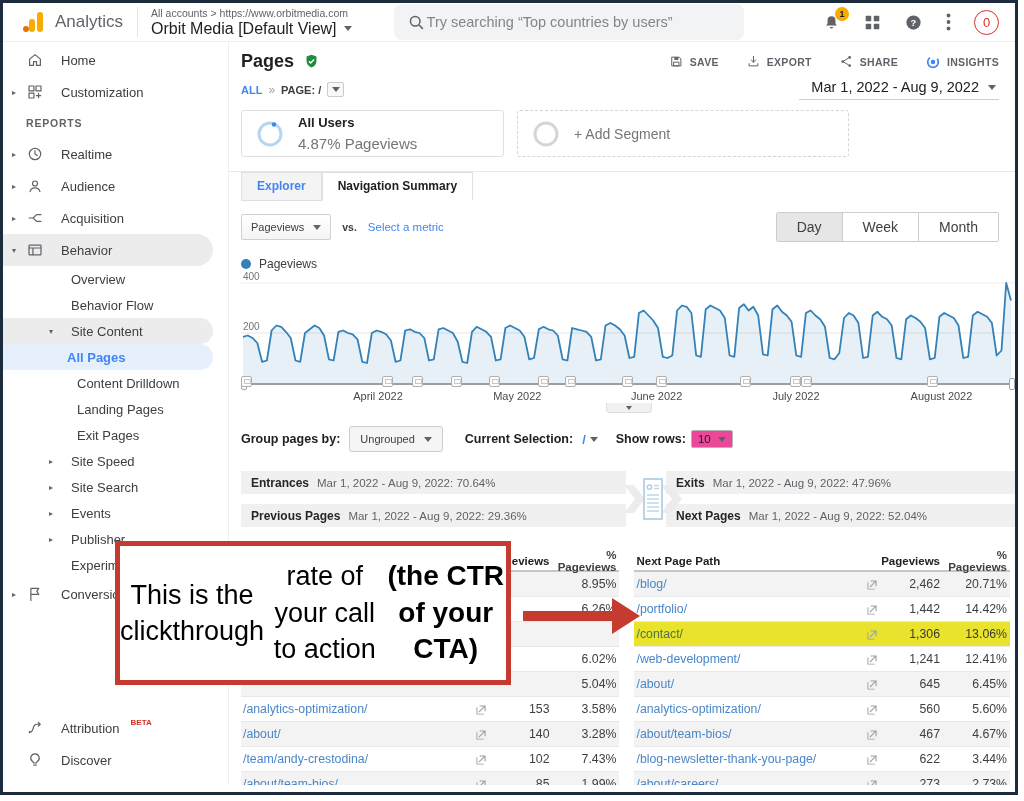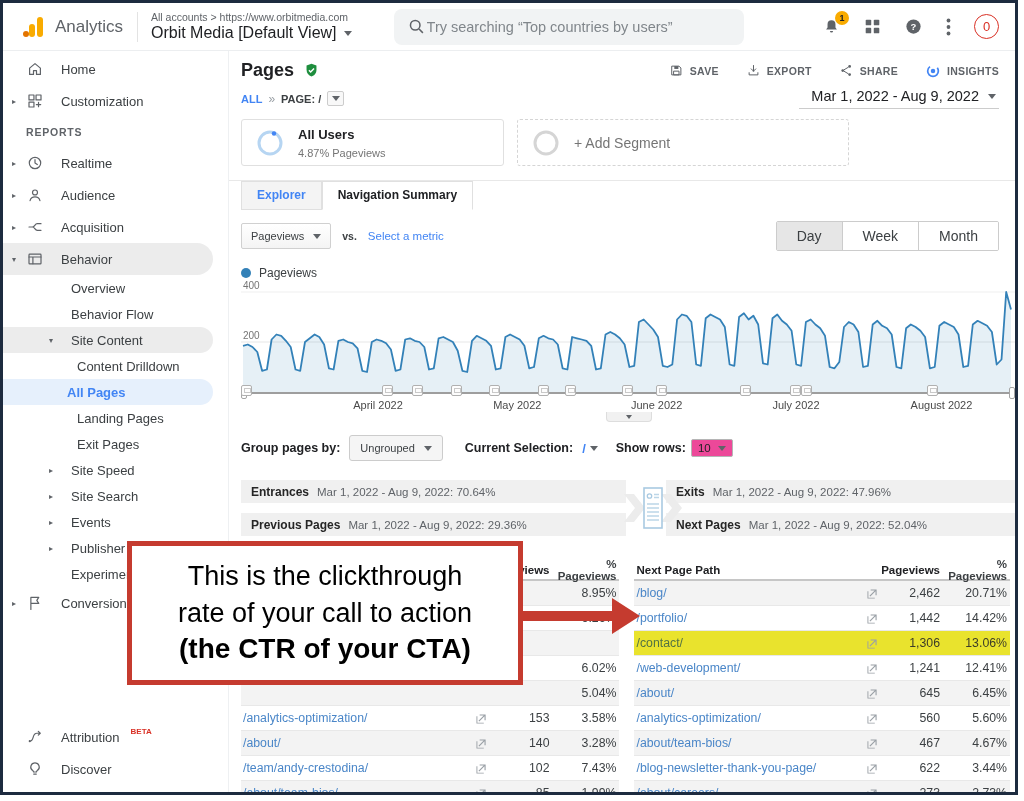--- a/index.html
+++ b/index.html
@@ -2,21 +2,21 @@
 <html style="--accent: #4285f4; --link: #4a86c8; --hl: #e9e32d; --red: #c53b2f; --chart: #3381b8; --brand: #f9ab00;"><head>
 <meta charset="utf-8">
 <style>
   :root{ --accent:#4285f4; --link:#4a86c8; --hl:#e9e32d; --red:#c53b2f; --chart:#3381b8; --brand:#f9ab00; --ink:#202124; --gray:#5f6368; }
   *{box-sizing:border-box}
   html,body{margin:0;padding:0;background:#fff;font-family:"Liberation Sans",sans-serif}
   .frame{position:relative;width:1018px;height:795px;border:3px solid #1d2b3f;overflow:hidden;background:#fff}
   .icn{display:inline-flex;align-items:center;justify-content:center}
   .icn svg{display:block}
   
-  .topbar{display:flex;align-items:center;height:48px;border-bottom:1px solid #eceef0}
+  .topbar{display:flex;align-items:center;height:39px;border-bottom:1px solid #eceef0}
   .logo-wrap{display:flex;align-items:center;gap:9px;padding-left:17px;width:132px;flex:none}
   .brand{color:var(--gray);font-size:17px}
   .tb-divider{width:1px;height:30px;background:#e3e3e3;margin:0 13px 0 2px}
   .account .line1{font-size:10.5px;color:var(--gray);margin-bottom:1px}
   .account .line2{font-size:16px;color:var(--ink);display:flex;align-items:center;gap:7px}
   .caret{width:0;height:0;border-left:4px solid transparent;border-right:4px solid transparent;border-top:5px solid var(--gray)}
   .search{display:flex;align-items:center;background:#f1f3f4;border-radius:8px;height:36px;width:350px;margin-left:42px;padding:0 14px}
   .search input{border:none;background:transparent;outline:none;font-size:14.5px;color:#3c4043;width:100%;font-family:"Liberation Sans",sans-serif}
   .search input::placeholder{color:#80868b}
   .tb-icons{margin-left:auto;display:flex;align-items:center;gap:23px;padding-right:16px}
@@ -47,21 +47,21 @@
   .crumb-all{color:var(--accent);font-weight:bold;cursor:pointer}
   .crumb-sep{color:#9aa0a6;margin:0 6px;font-size:12px}
   .crumb-cur{color:#3c4043;font-weight:bold}
   .mini-dd{width:17px;height:15px;border:1px solid #ccc;border-radius:2px;background:#f8f8f8;display:flex;align-items:center;justify-content:center;margin-left:6px;cursor:pointer}
   .daterange{margin-left:auto;font-size:14.5px;color:var(--ink);border-bottom:1px solid #ccc;padding:0 3px 4px 12px;display:flex;align-items:center;gap:9px;cursor:pointer}
   
   .segments{display:flex;gap:13px;padding:3px 16px 14px 12px;border-bottom:1px solid #e8e8e8}
   .seg-card{width:263px;height:47px;border:1px solid #e0e0e0;border-radius:3px;display:flex;align-items:center;gap:13px;padding-left:13px;cursor:pointer;background:#fff}
   .seg-add{width:332px;border:1px dashed #d5d5d5;color:#757575;font-size:14px}
   .seg-name{font-size:13px;font-weight:bold;color:var(--ink)}
-  .seg-detail{font-size:11px;color:#757575;margin-top:5px}
+  .seg-detail{font-size:15px;color:#757575;margin-top:5px}
   .tabsbar{display:flex;padding-left:12px;}
   .tab{font-size:12px;font-weight:bold;padding:6px 15px 7px;border:1px solid #e0e0e0;background:#f4f4f4;color:var(--accent);cursor:pointer}
   .tab.active{background:#fff;border-bottom-color:#fff;color:var(--ink)}
   
   .metric-row{display:flex;align-items:center;margin:11px 16px 0 12px}
   .dd-btn{display:flex;align-items:center;gap:9px;border:1px solid #d0d0d0;background:linear-gradient(#fff,#f4f4f4);border-radius:2px;font-size:11px;color:#3c4043;padding:6px 9px;cursor:pointer}
   .vs{font-size:10.5px;font-weight:bold;color:#3c4043;margin:0 11px}
   .linkish{font-size:11.5px;color:var(--accent);cursor:pointer}
   .granularity{margin-left:auto;display:flex;border:1px solid #ccc;border-radius:2px;overflow:hidden}
   .gran{font-size:14px;font-weight:normal;color:#3c4043;padding:6px 20px;background:#fff;border-left:1px solid #ccc;cursor:pointer}
@@ -101,21 +101,21 @@
   .trow.hl .pl{color:#527244}
   .trow.hl .c-pv,.trow.hl .c-pct{color:#3c3c28}
   .thead{height:21px;border-bottom:2px solid #c6c6c6;font-weight:bold;font-size:11.5px;color:var(--ink);background:#fff}
   .c-path{flex:1;display:flex;align-items:center;overflow:hidden;white-space:nowrap;padding-left:2px}
   .pl{color:var(--link);cursor:pointer}
   .c-goto{width:24px;display:flex;justify-content:flex-end;cursor:pointer}
   .c-pv{width:62px;text-align:right;color:#3c4043}
   .c-pvh{width:86px;text-align:right}
   .c-pct{width:70px;text-align:right;padding-right:3px;color:#3c4043}
   
-  .ann-box{position:absolute;left:124px;top:538px;width:396px;height:144px;background:#fff;border:5px solid var(--red);z-index:50;display:flex;flex-direction:column;align-items:center;justify-content:center;text-align:center;font-size:27px;color:#000;line-height:36.5px}
+  .ann-box{position:absolute;left:112px;top:538px;width:396px;height:144px;background:#fff;border:5px solid var(--red);z-index:50;display:flex;flex-direction:row;align-items:center;justify-content:center;text-align:center;font-size:27px;color:#000;line-height:36.5px}
   .ann-line3{font-weight:bold;font-size:28px}
   .ann-arrow{position:absolute;left:514px;top:593px;z-index:51}
 </style>
 </head>
 <body>
 
 <div class="frame">
 
   <div class="topbar">
     <div class="logo-wrap">
@@ -244,25 +244,25 @@
         <div class="snav-item lvl1">
           <span>Overview</span>
         </div>
         <div class="snav-item lvl1">
           <span>Behavior Flow</span>
         </div>
         <div class="snav-item lvl1 pill-gray">
           <span class="arr">▾</span>
           <span>Site Content</span>
         </div>
+        <div class="snav-item lvl2 active-blue">
+          <span>All Pages</span>
+        </div>
         <div class="snav-item lvl2">
           <span>Content Drilldown</span>
-        </div>
-        <div class="snav-item lvl2 active-blue">
-          <span>All Pages</span>
         </div>
         <div class="snav-item lvl2">
           <span>Landing Pages</span>
         </div>
         <div class="snav-item lvl2">
           <span>Exit Pages</span>
         </div>
         <div class="snav-item lvl1">
           <span class="arr">▸</span>
           <span>Site Speed</span>

